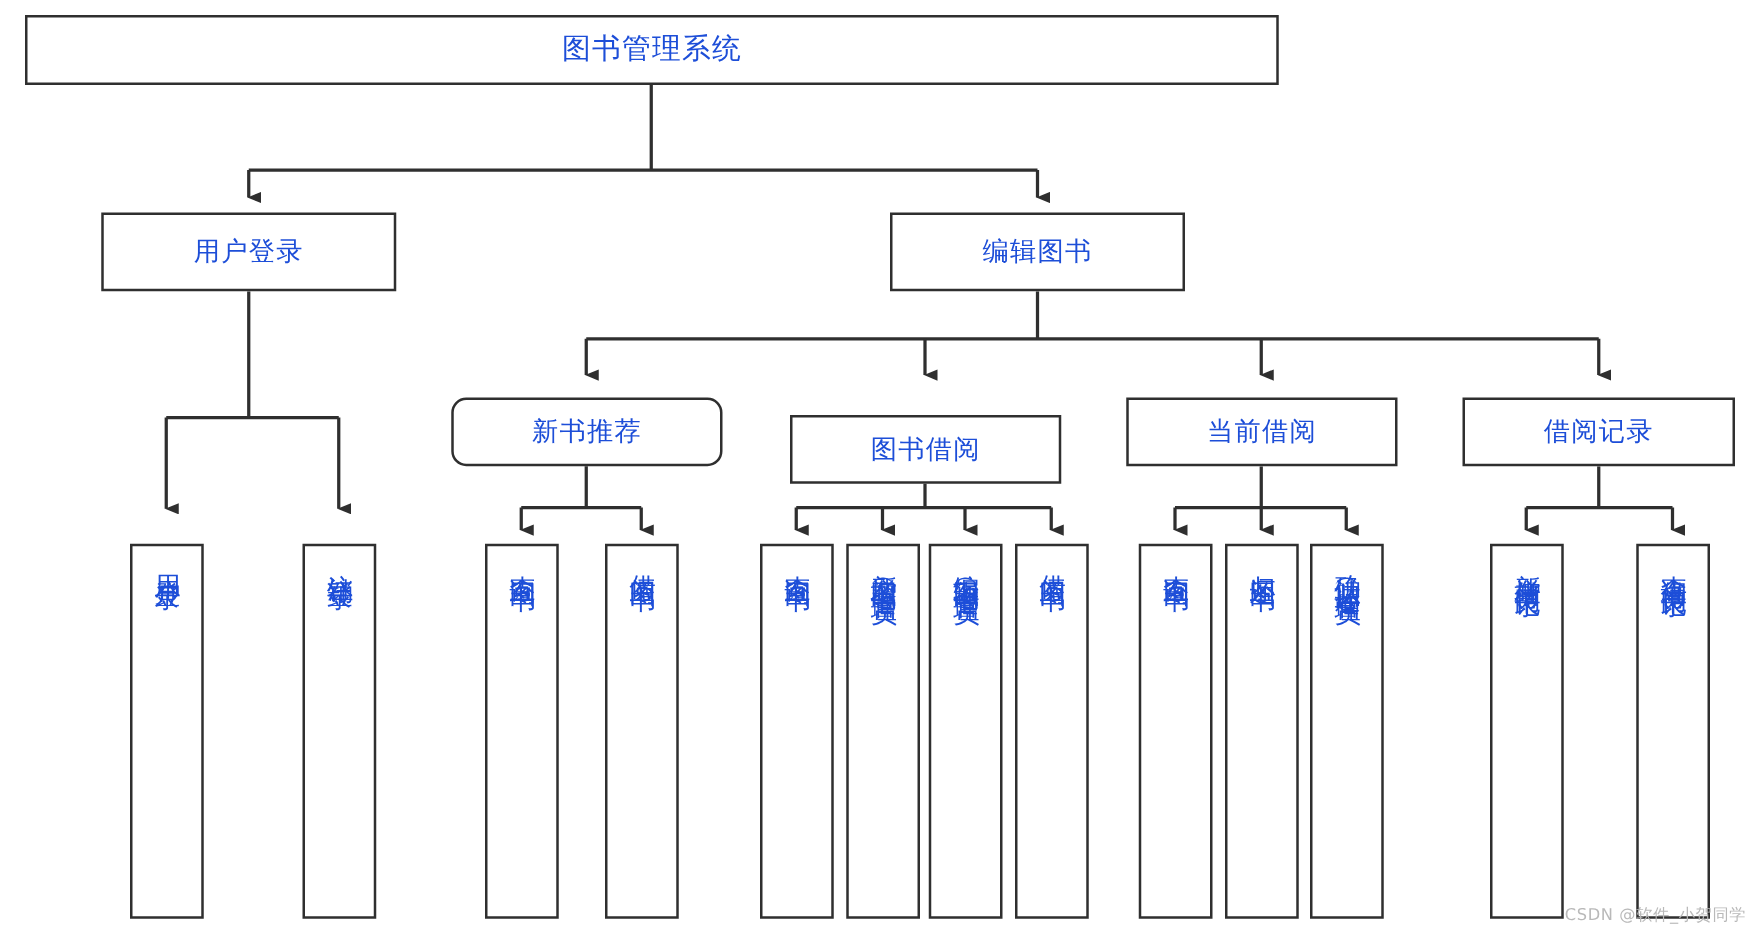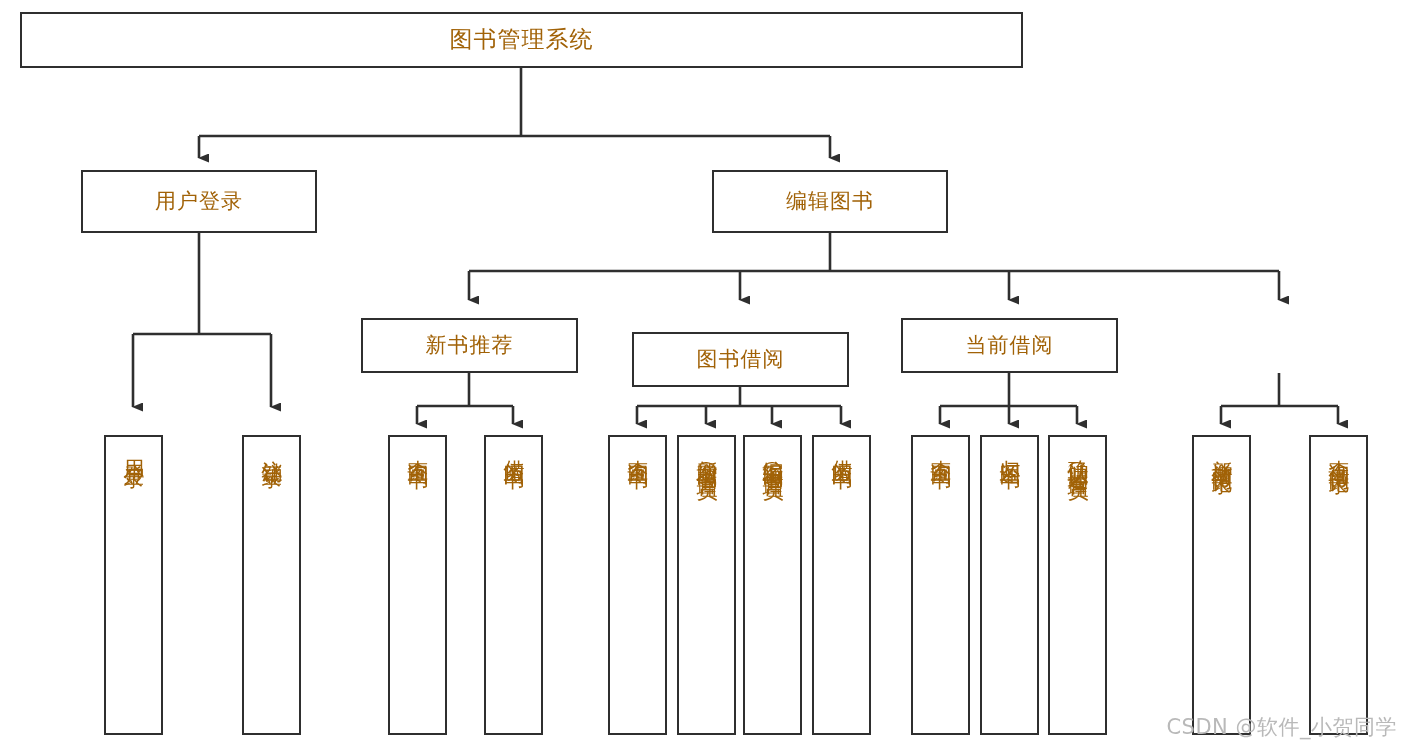--- a/index.html
+++ b/index.html
@@ -35,21 +35,21 @@
     align-items: center;
     justify-content: center;
     color: #3b3b3b;
     z-index: 2;
   }
   .node-label {
     display: block;
     text-align: center;
     line-height: 1.18;
     white-space: nowrap;
-    color: #a16207;
+    color: #1d4ed8;
   }
   .node.horizontal .node-label {
     font-size: 21px;
     letter-spacing: 1px;
   }
   .node.vertical {
     align-items: flex-start;
     padding-top: 6px;
   }
   .node.vertical .node-label {
@@ -60,21 +60,21 @@
     line-height: 1;
     margin: 0 auto;
   }
   #root-node .node-label {
     font-size: 23px;
   }
   #watermark {
     position: absolute;
     right: 8px;
     bottom: 6px;
-    font-size: 21px;
+    font-size: 13px;
     color: #b9b9b9;
     white-space: nowrap;
     z-index: 5;
     letter-spacing: 0.5px;
   }
 </style>
 </head>
 <body>
 
 <div id="diagram-root">
@@ -133,29 +133,32 @@
     <span class="node-label">图书管理系统</span>
   </div>
 
   <div class="node horizontal" style="left:81px; top:170px; width:236px; height:63px;">
     <span class="node-label">用户登录</span>
   </div>
   <div class="node horizontal" style="left:712px; top:170px; width:236px; height:63px;">
     <span class="node-label">编辑图书</span>
   </div>
 
-  <div class="node horizontal" style="left:361px; top:318px; width:217px; height:55px;">
+  <div class="node horizontal" style="left:361px; top:318px; width:217px; height:55px;border-radius:12px;">
     <span class="node-label">新书推荐</span>
   </div>
   <div class="node horizontal" style="left:632px; top:332px; width:217px; height:55px;">
     <span class="node-label">图书借阅</span>
   </div>
   <div class="node horizontal" style="left:901px; top:318px; width:217px; height:55px;">
     <span class="node-label">当前借阅</span>
   </div>
+  <div class="node horizontal" style="left:1170px; top:318px; width:218px; height:55px;">
+    <span class="node-label">借阅记录</span>
+  </div>
 
   <div class="node vertical" style="left:104px; top:435px; width:59px; height:300px;">
     <span class="node-label">用户登录</span>
   </div>
   <div class="node vertical" style="left:242px; top:435px; width:59px; height:300px;">
     <span class="node-label">注销登录</span>
   </div>
 
   <div class="node vertical" style="left:388px; top:435px; width:59px; height:300px;">
     <span class="node-label">查询图书</span>

